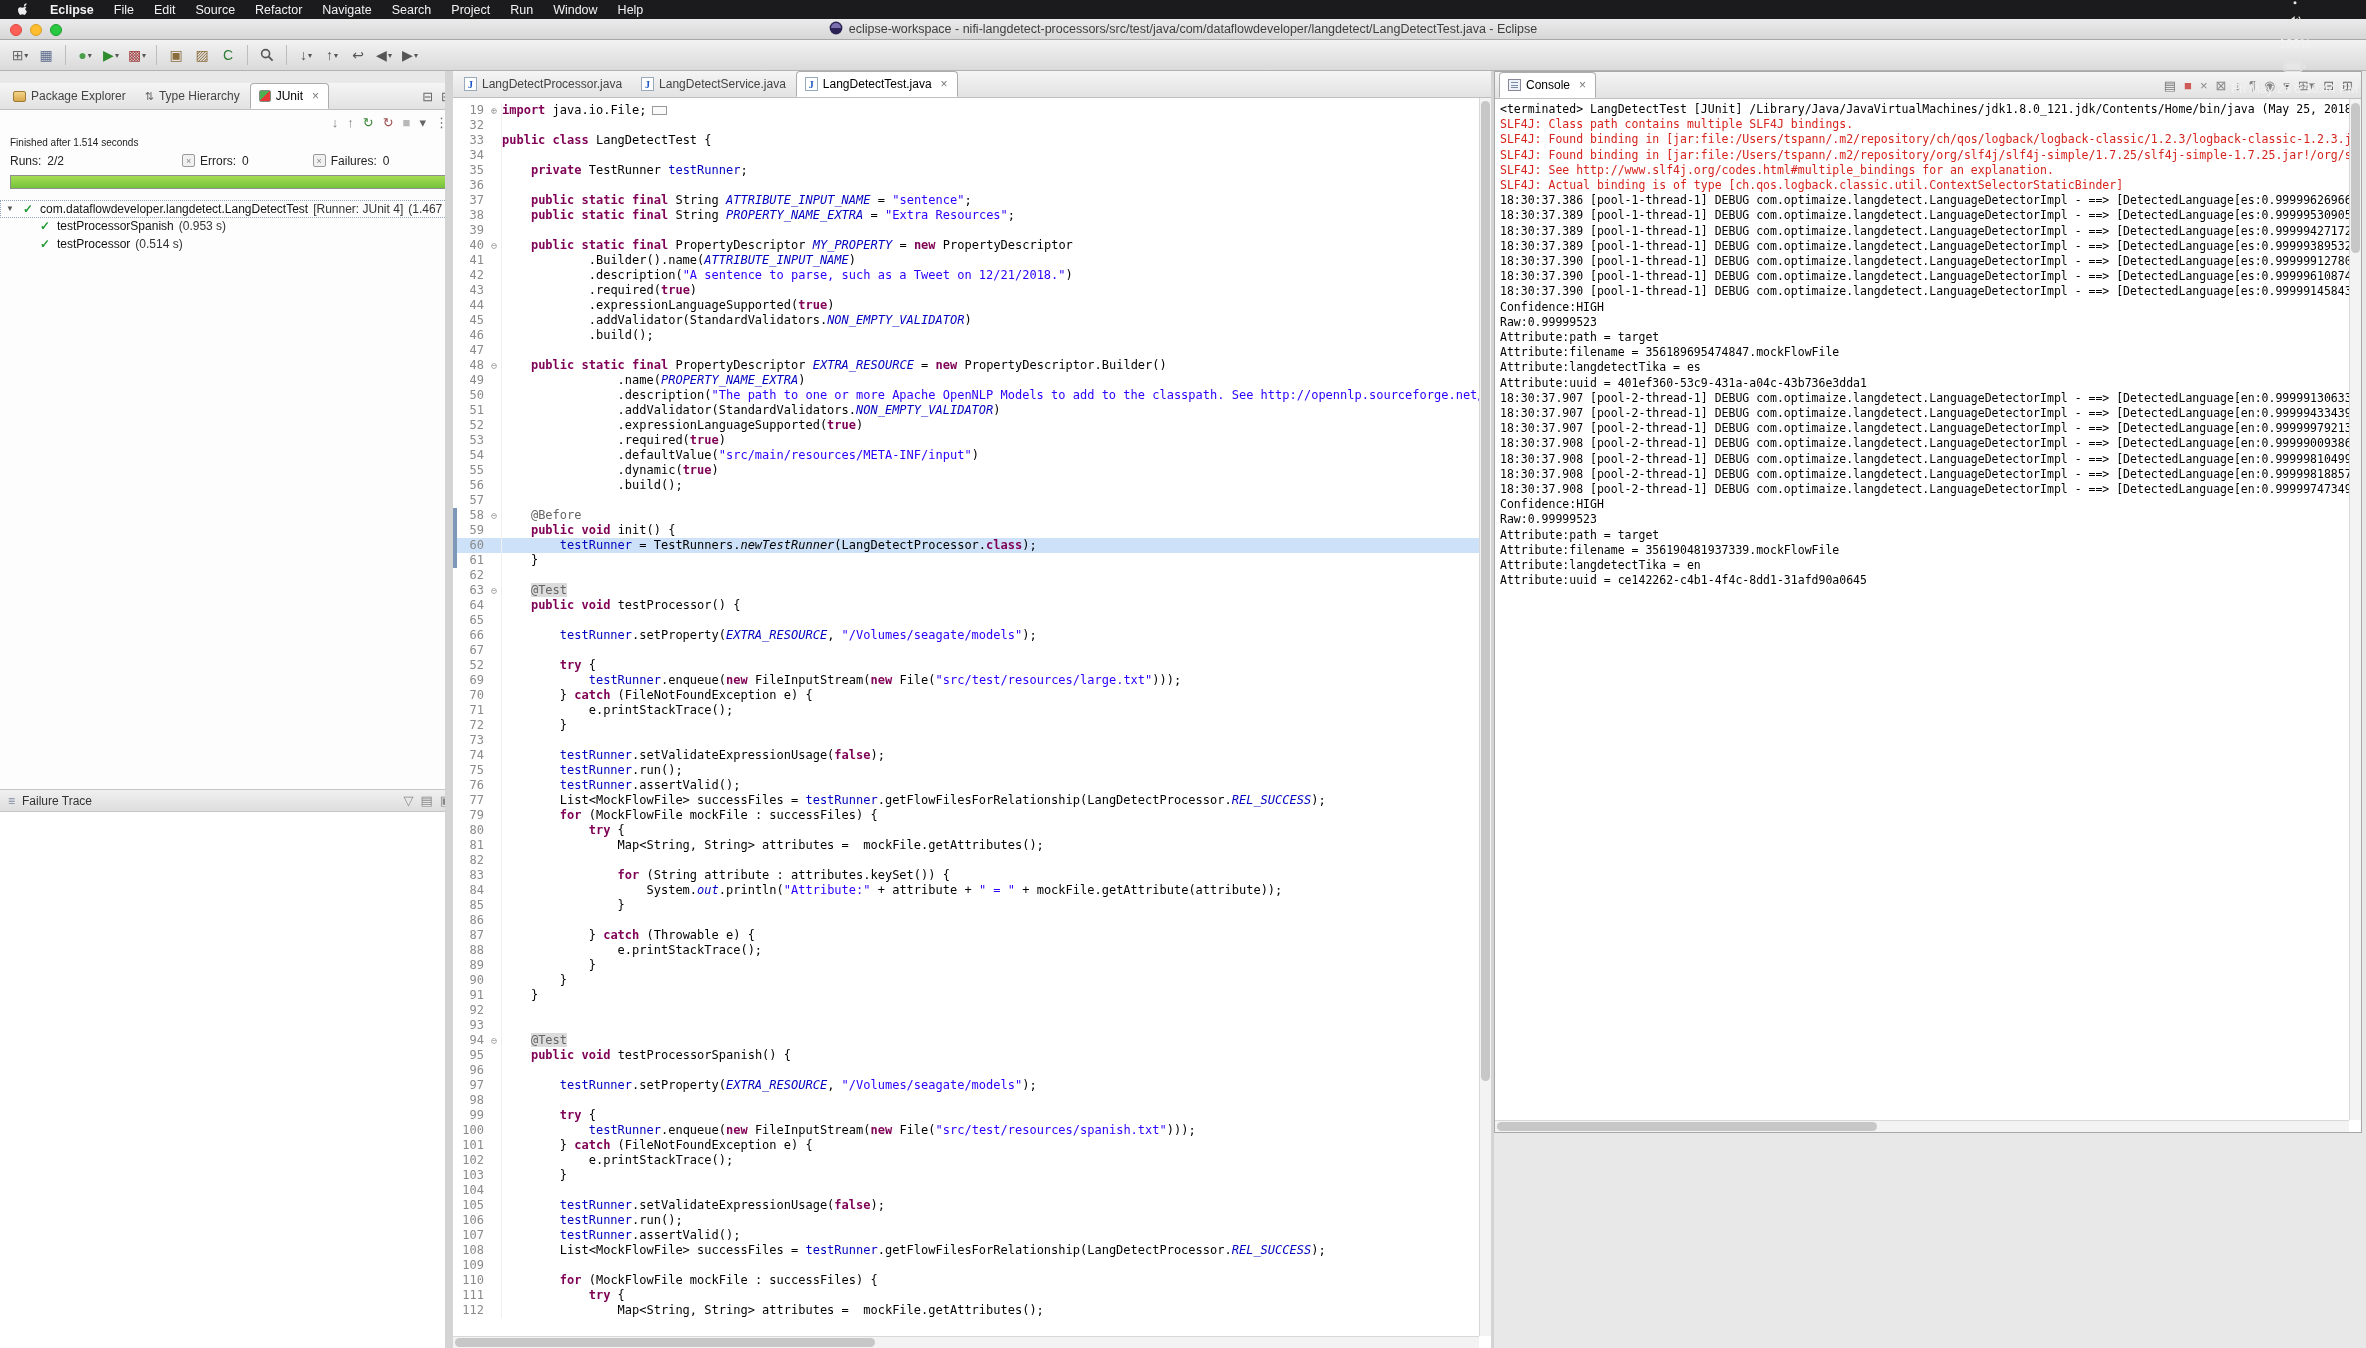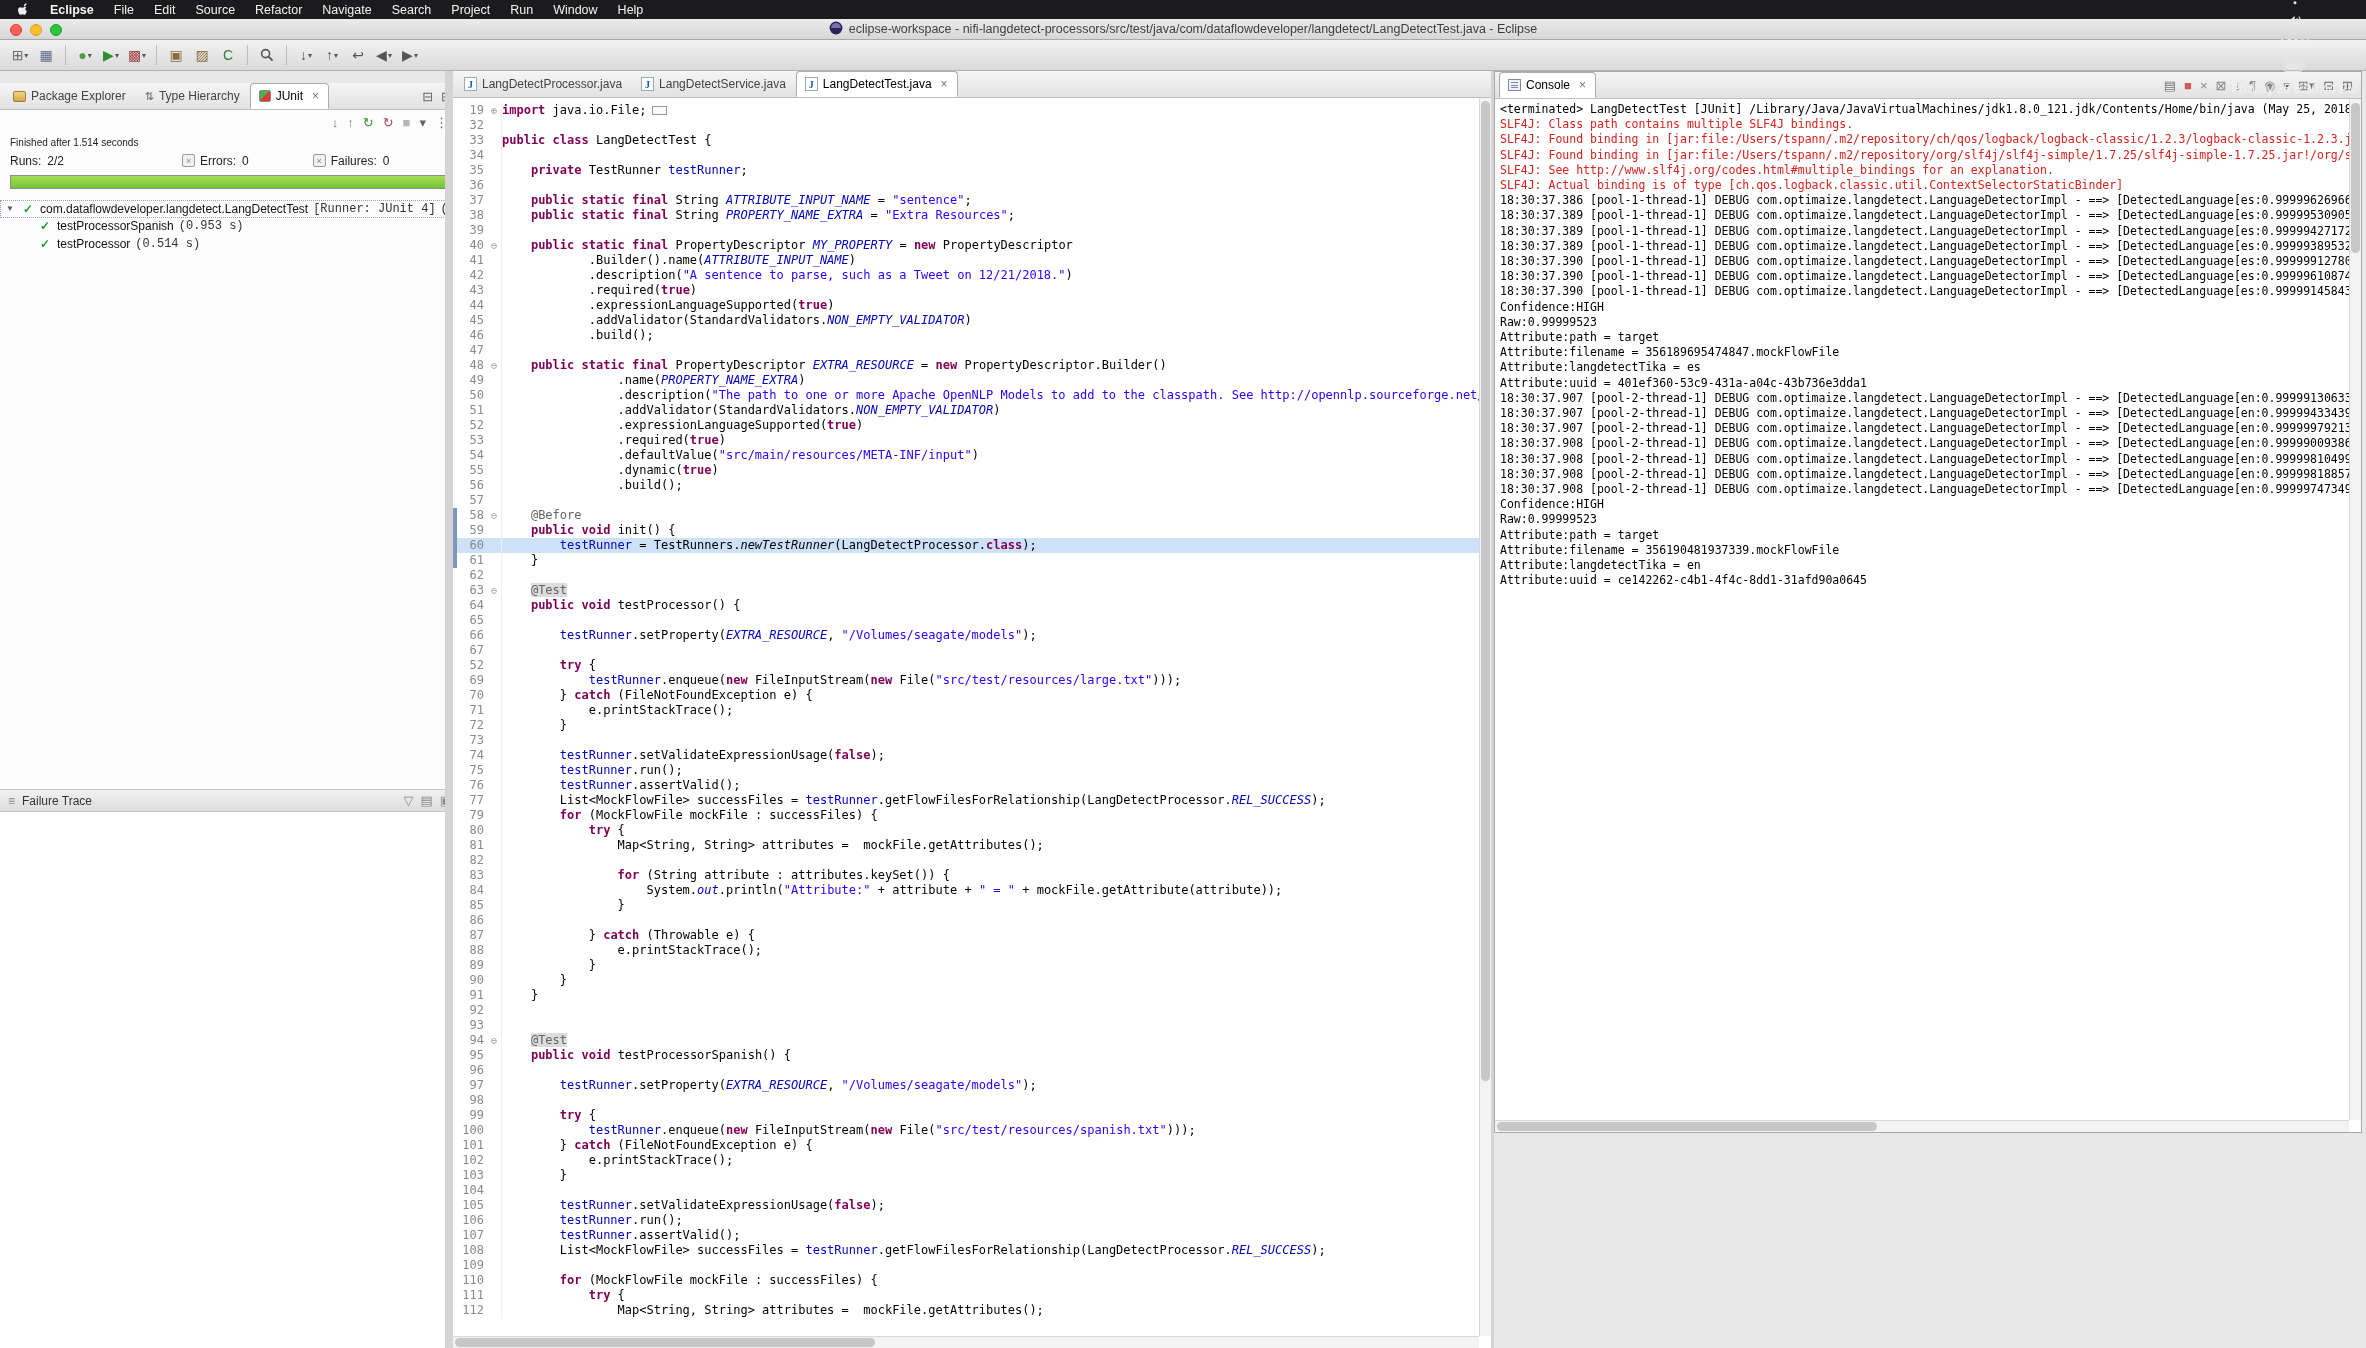--- a/index.html
+++ b/index.html
@@ -71,21 +71,21 @@
             font-size:9px; display:inline-flex; align-items:center; justify-content:center; margin-right:5px; }
   .cl { margin-right:6px; } .cv { font-weight:normal; }
   .progress { margin:3px 10px; height:14px; border:1px solid #8e8e8e; background:#d7dbd7; }
   .pfill { height:100%; width:100%; background:linear-gradient(#a5dd55,#74c33a); }
   .tree { padding-top:8px; font-size:12px; color:#111; overflow:hidden; }
   .trow { display:flex; align-items:center; gap:5px; height:17.5px; padding:0 5px 0 6px; white-space:nowrap; width:max-content; }
   .trow.root { outline:1px dotted #8ea3bd; outline-offset:-1px; }
   .trow.child { padding-left:38px; }
   .exp { width:10px; font-size:8px; color:#555; }
   .passicon { color:#1e9b32; font-weight:bold; font-size:12px; width:14px; text-align:center; }
-  .runner, .ttime { color:#333;font-family:Liberation Mono, monospace; }
+  .runner, .ttime { color:#333; }
   .ftbar { position:absolute; left:0; right:0; top:706px; height:23px; background:linear-gradient(#f0f0f0,#dedede);
            border-top:1px solid #c6c6c6; border-bottom:1px solid #c6c6c6; display:flex; align-items:center; gap:7px;
            padding:0 8px; font-size:12px; color:#333; }
   .fticons { margin-left:auto; display:flex; gap:7px; color:#888; }
   .ftbody { position:absolute; top:730px; left:0; right:0; bottom:0; background:#fff; }
 
   
   .editor { position:absolute; left:453px; top:0; width:1038px; height:100%; background:#fff; }
   .etabs { padding-left:2px; }
   .ecode { position:absolute; top:27px; left:0; right:12px; bottom:12px; overflow:hidden;

